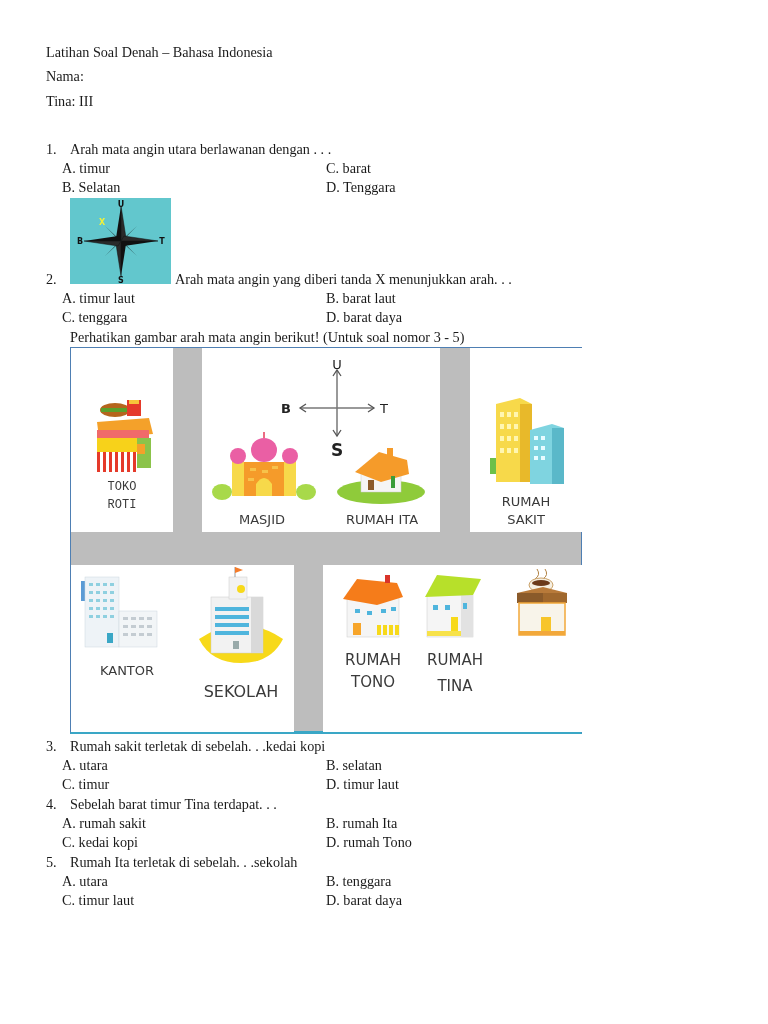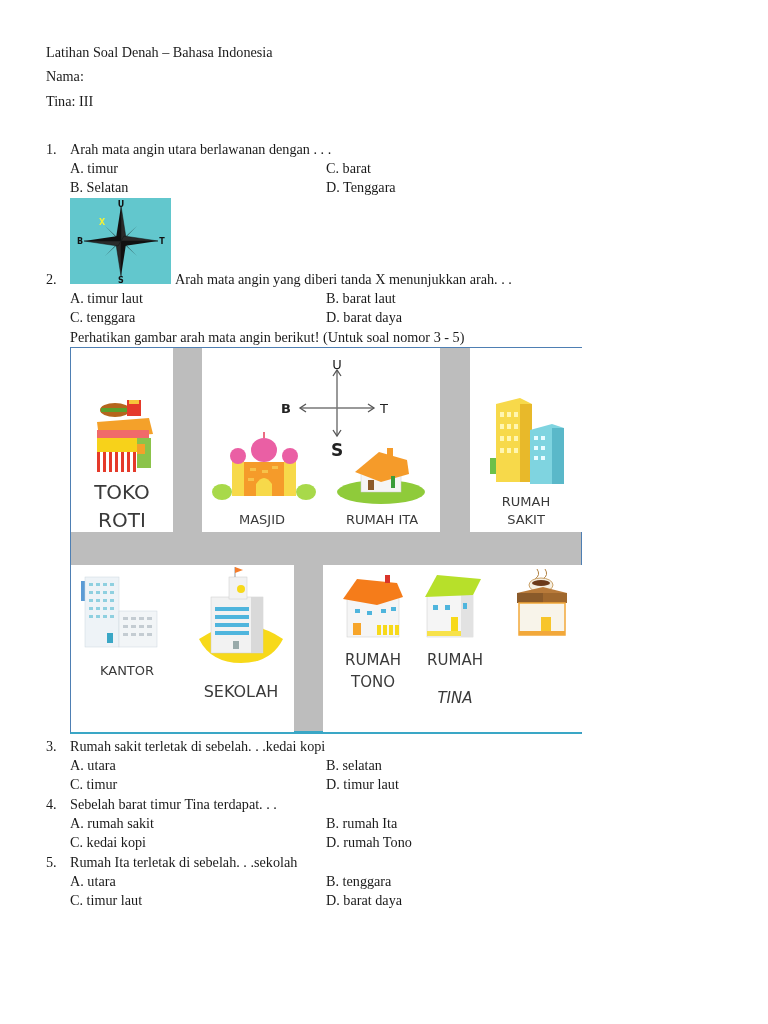--- a/index.html
+++ b/index.html
@@ -1,20 +1,20 @@
 <!DOCTYPE html>
 <html><head>
 <meta charset="utf-8">
 <style>
   html, body { margin: 0; padding: 0; background: #ffffff; }
   body { width: 768px; height: 1024px; position: relative; overflow: hidden;
          font-family: "Liberation Serif", "DejaVu Serif", serif; color: #1a1a1a; font-size: 14.2px; }
   .line { position: absolute; white-space: nowrap; line-height: 18px; }
   .num { position: absolute; left: 46px; }
-  .opt-left { position: absolute; left: 70px; }
+  .opt-left { position: absolute; left: 62px; }
   .opt-right { position: absolute; left: 326px; }
   .q-text { position: absolute; left: 70px; }
 
   
   .compass { position: absolute; left: 70px; top: 198px; width: 101px; height: 86px; background: #62c7cd; overflow: hidden; }
   .compass svg { display:block; }
 
   
   .map { position: absolute; left: 70px; top: 347px; width: 512px; height: 387px; background: #bdbdbd;
          border: 1px solid #4e7fb3; border-bottom: 3px solid #3aa7c6; box-sizing: border-box; }
@@ -91,21 +91,21 @@
             <rect x="10" y="52" width="3" height="20"></rect>
           <rect x="16" y="52" width="3" height="20"></rect>
             <rect x="22" y="52" width="3" height="20"></rect>
           <rect x="28" y="52" width="3" height="20"></rect>
             <rect x="34" y="52" width="3" height="20"></rect>
           <rect x="40" y="52" width="3" height="20"></rect>
         </g>
         <rect x="44" y="44" width="8" height="10" fill="#f4a12a"></rect>
       </svg>
     </div>
-    <div class="map-label" style="left:0; width:102px; top:132px; font-size:20px;">
+    <div class="map-label" style="left:0; width:102px; top:132px; font-size:12px;font-family:Liberation Mono, monospace;">
       <div>TOKO</div>
       <div style="margin-top:4px;">ROTI</div>
     </div>
   </div>
 
   <div class="block" style="left:131px; top:0; width:238px; height:184px;">
 
     <div class="icon-wrap" style="left:76px; top:10px;">
       <svg width="110" height="100" viewBox="0 0 110 100">
         <line x1="59" y1="12" x2="59" y2="78" stroke="#777" stroke-width="1.5"></line>
@@ -295,21 +295,21 @@
             <rect x="12" y="34" width="5" height="5"></rect>
             <rect x="24" y="34" width="5" height="5"></rect>
             <rect x="42" y="32" width="4" height="6"></rect>
           </g>
         <rect x="30" y="46" width="7" height="16" fill="#f7d91a"></rect>
         <rect x="6" y="60" width="34" height="5" fill="#f7e24a"></rect>
       </svg>
     </div>
     <div class="map-label" style="left:90px; width:84px; top:86px; font-size:15px;">
       <div>RUMAH</div>
-      <div style="margin-top:20px;font-style:italic;">TINA</div>
+      <div style="margin-top:8px;">TINA</div>
     </div>
     <div class="icon-wrap" style="left:192px; top:4px;">
       <svg width="54" height="70" viewBox="0 0 54 70">
         <path d="M22 0 Q26 6 20 10 M30 0 Q34 6 28 10" stroke="#b08040" stroke-width="1" fill="none"></path>
         <ellipse cx="26" cy="16" rx="12" ry="7" fill="#f5efe2" stroke="#caa26a" stroke-width="1"></ellipse>
         <ellipse cx="26" cy="14" rx="9" ry="3" fill="#6b3a1a"></ellipse>
         <polygon points="2,24 28,18 52,24 28,32" fill="#b87a3a"></polygon>
         <rect x="2" y="24" width="26" height="10" fill="#8a5a2a"></rect>
         <rect x="28" y="24" width="24" height="10" fill="#a0682e"></rect>
         <rect x="4" y="34" width="46" height="32" fill="#f8f4ea" stroke="#f2a83a" stroke-width="1.5"></rect>

